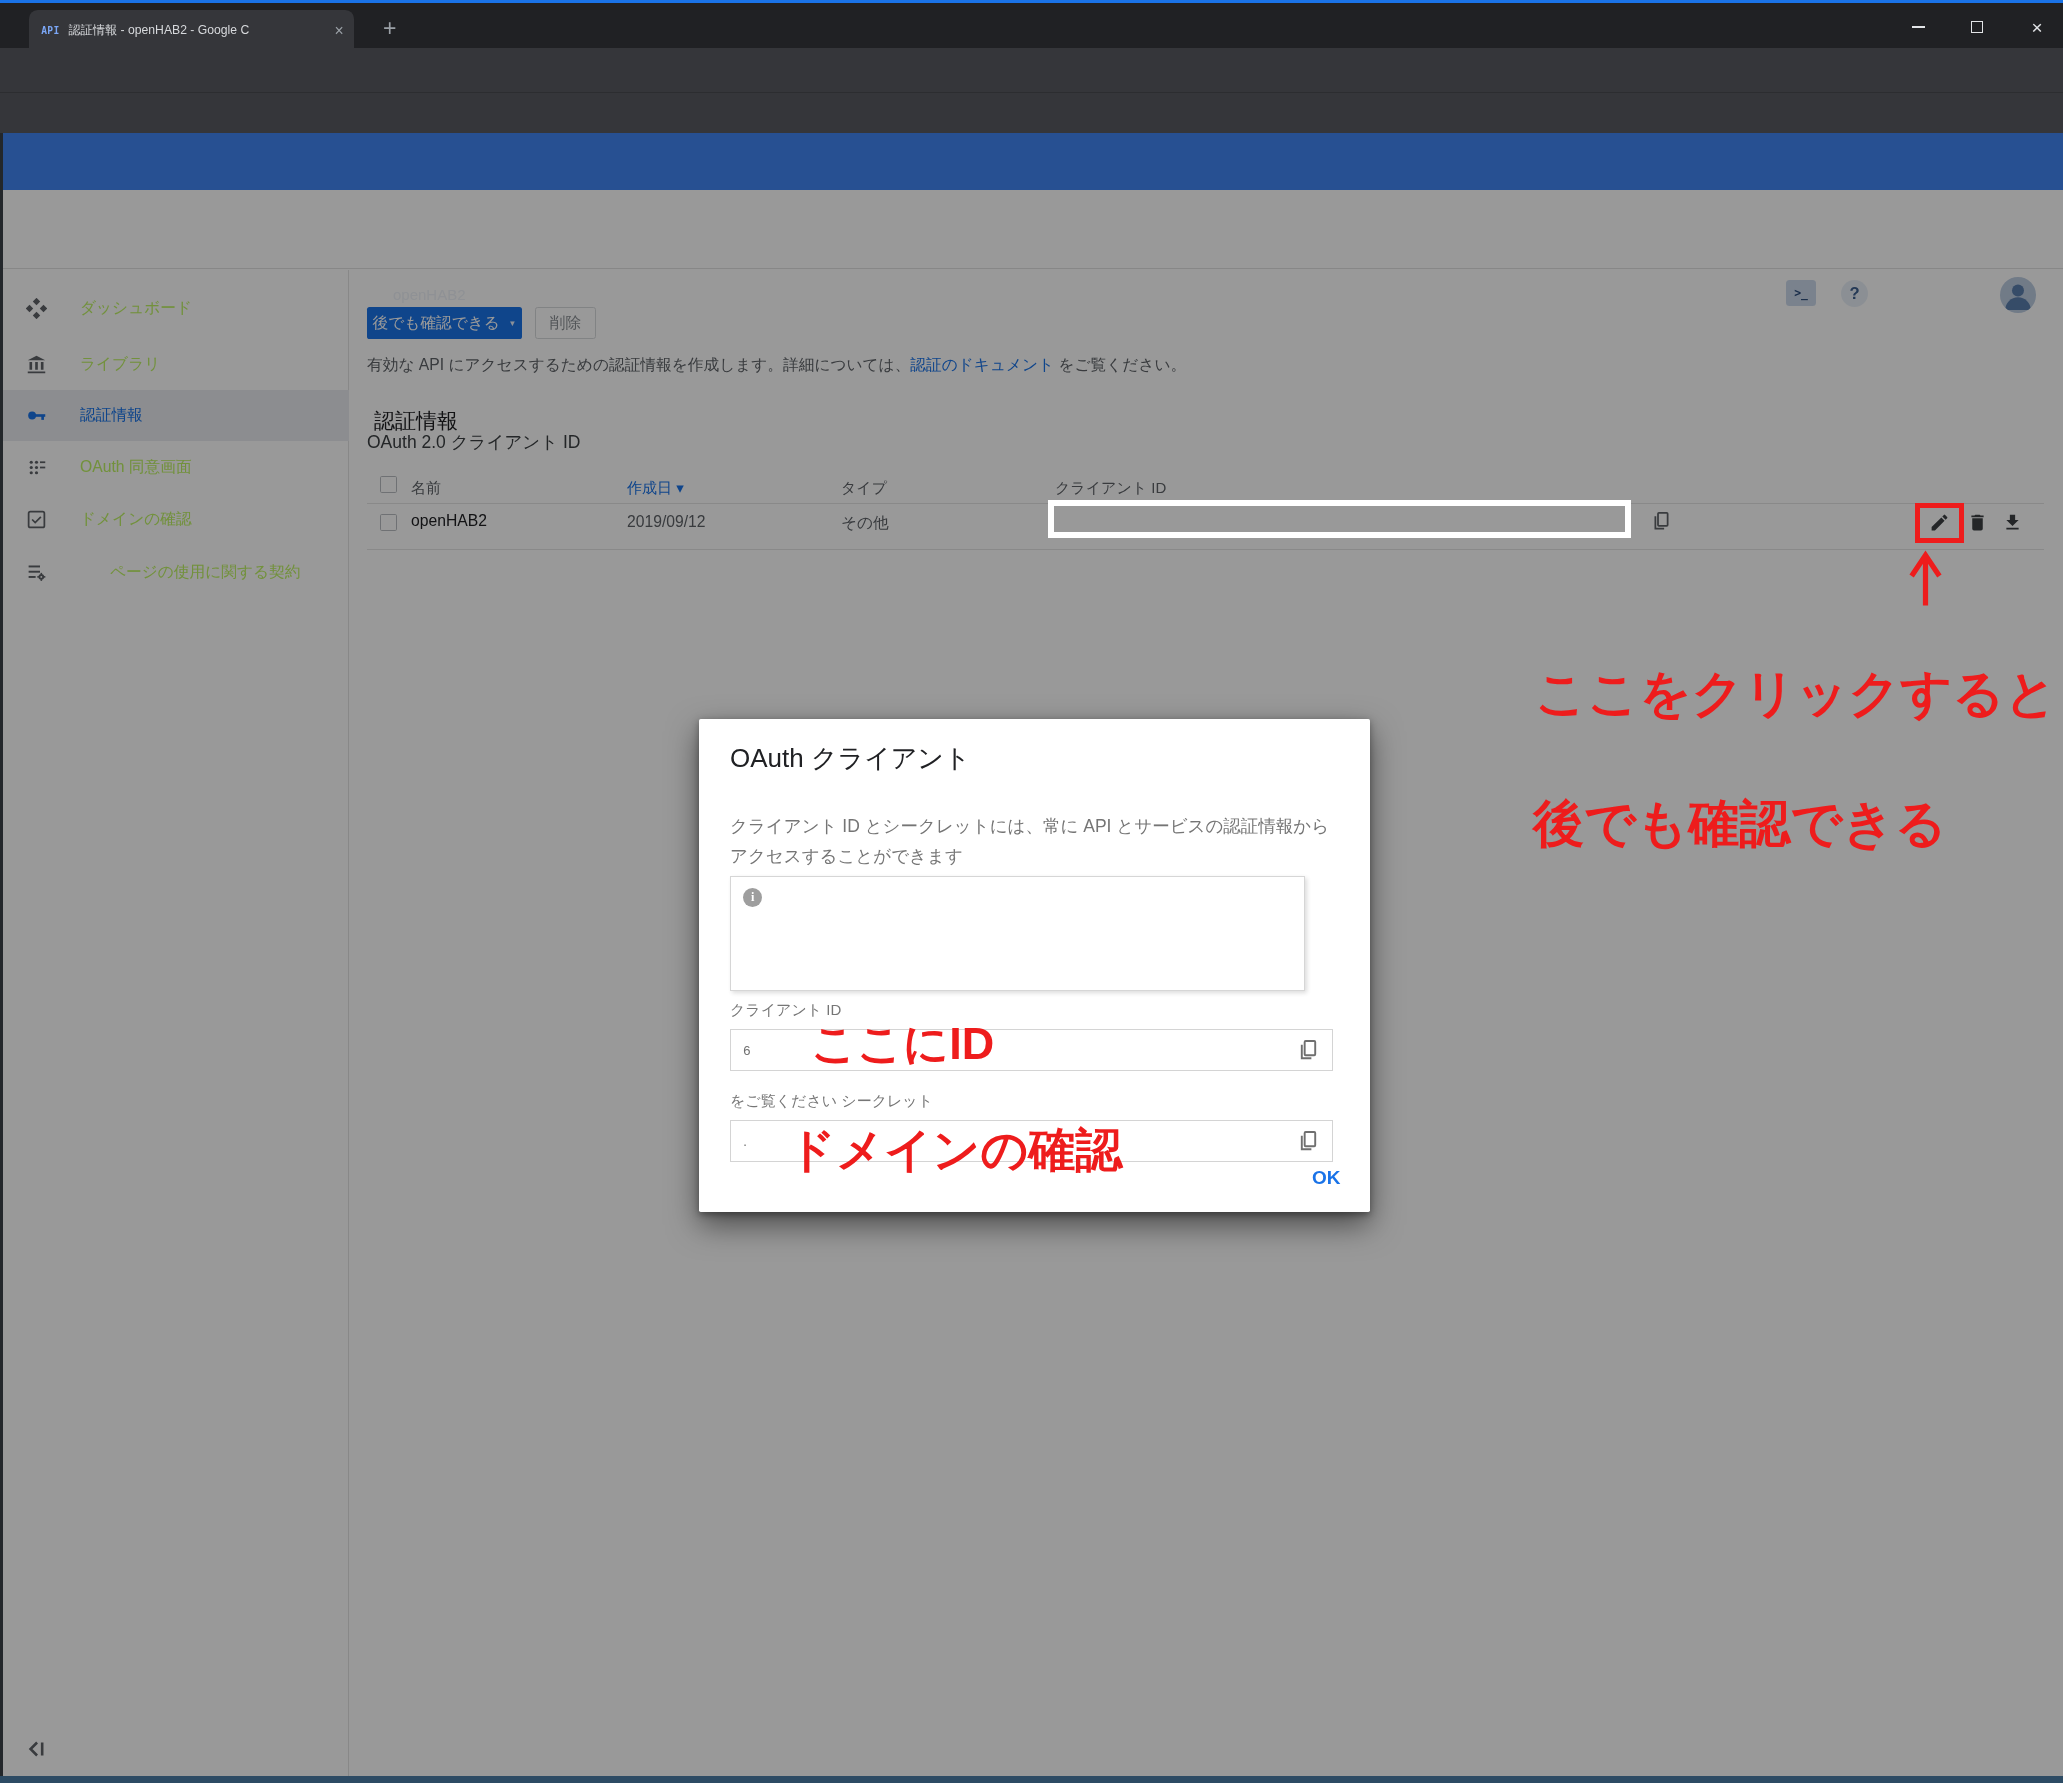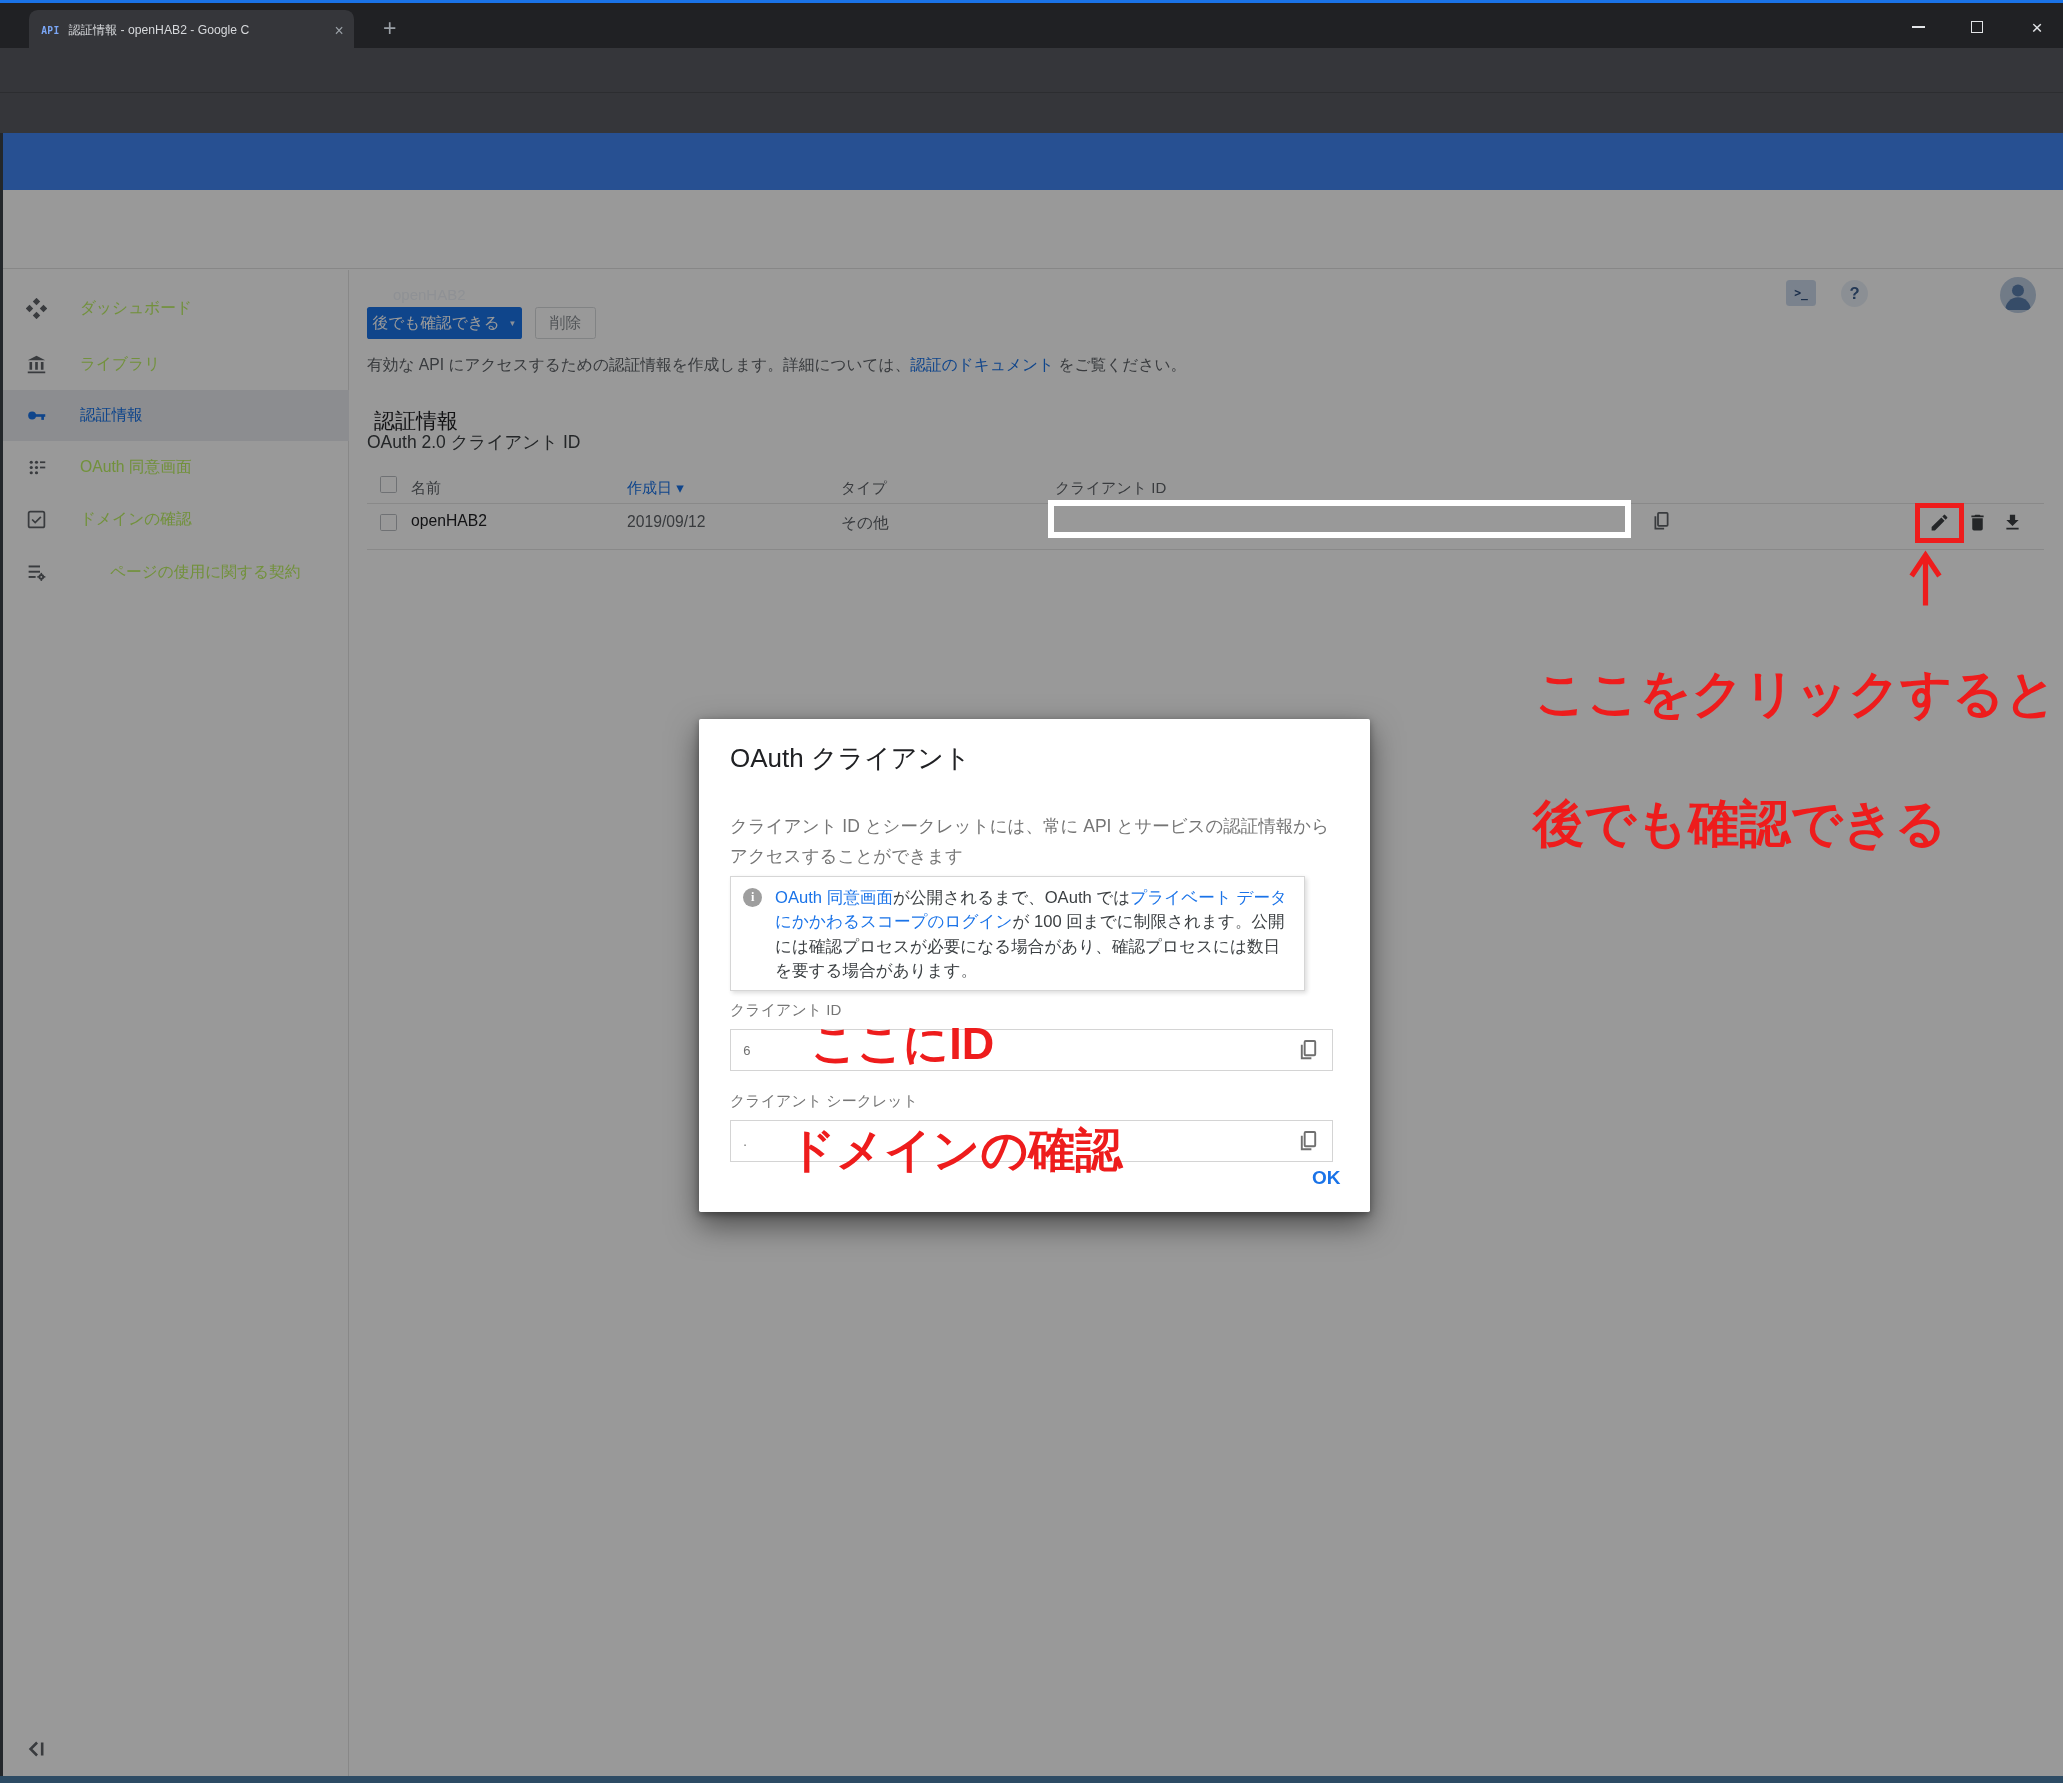--- a/index.html
+++ b/index.html
@@ -373,33 +373,30 @@
 
   <div class="abs scrim"></div>
   <div class="abs ledge"></div>
   <div class="abs bstrip"></div>
 
   <div class="abs modal">
     <div class="mtitle">OAuth クライアント</div>
     <div class="mpara">クライアント ID とシークレットには、常に API とサービスの認証情報からアクセスすることができます</div>
     <div class="infobox">
       <div class="infoicon">i</div>
-      <div class="infotext">
-        <a class="bluelink" href="#">OAuth 同意画面</a><span>が公開されるまで、OAuth では</span><a class="bluelink" href="#">プライベート データにかかわるスコープのログイン</a><span>が 100 回までに制限されます。公開には確認プロセスが必要になる場合があり、確認プロセスには数日を要する場合があります。</span>
-      </div>
     </div>
     <div class="flabel" style="top:282px;">クライアント ID</div>
     <div class="ffield" style="top:310px;">
       <span class="fval">6</span>
       <svg class="fcopy" viewBox="0 0 24 24">
         <rect x="8" y="2" width="11" height="15" rx="1" fill="none" stroke="currentColor" stroke-width="2"></rect>
         <path d="M5 6v14h10" fill="none" stroke="currentColor" stroke-width="2"></path>
       </svg>
     </div>
-    <div class="flabel" style="top:373px;">クライアント シークレット</div>
+    <div class="flabel" style="top:373px;">をご覧ください シークレット</div>
     <div class="ffield" style="top:401px;">
       <span class="fval">.</span>
       <svg class="fcopy" viewBox="0 0 24 24">
         <rect x="8" y="2" width="11" height="15" rx="1" fill="none" stroke="currentColor" stroke-width="2"></rect>
         <path d="M5 6v14h10" fill="none" stroke="currentColor" stroke-width="2"></path>
       </svg>
     </div>
     <div class="okbtn">OK</div>
   </div>
 

